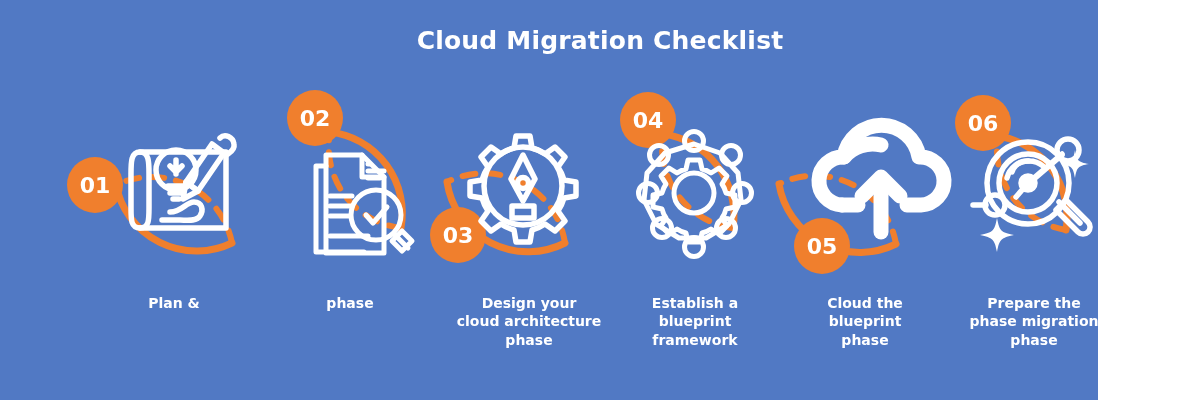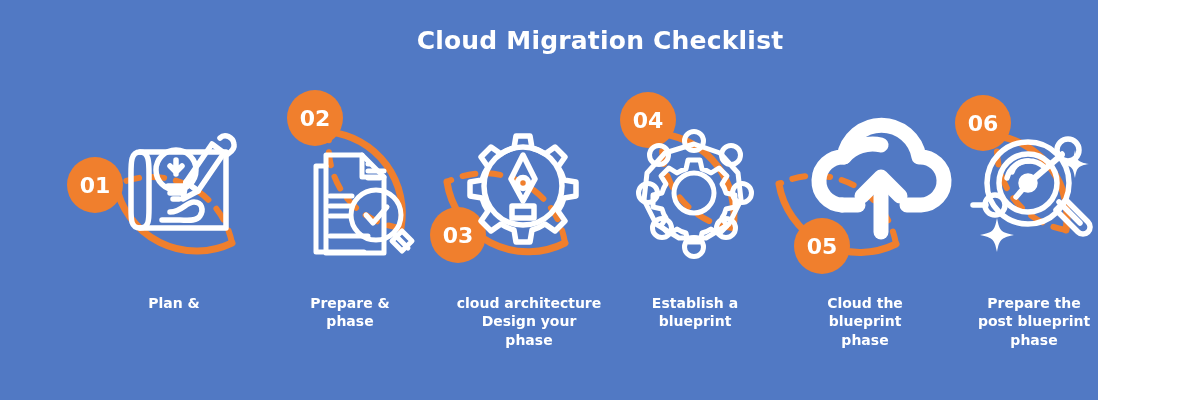--- a/index.html
+++ b/index.html
@@ -192,36 +192,36 @@
       <path d="M1075 178 c2 -11 3 -12 14 -14 c-11 -2 -12 -3 -14 -14 c-2 11 -3 12 -14 14 c11 2 12 3 14 14 z"></path>
       <path d="M997 252 c2.5 -13 4 -14 17 -17 c-13 -2.5 -14.5 -4 -17 -17 c-2.5 13 -4 14.5 -17 17 c13 3 14.5 4 17 17 z"></path>
     </g>
 
   </svg>
 
   <div class="step-label" style="left:79px; top:294px;">
     <div>Plan &amp;</div>
   </div>
   <div class="step-label" style="left:255px; top:294px;">
-    <div>Prepare &amp;</div>
     <div>phase</div>
   </div>
   <div class="step-label" style="left:434px; top:294px;">
+    <div>Design your</div>
     <div>cloud architecture</div>
-    <div>Design your</div>
     <div>phase</div>
   </div>
   <div class="step-label" style="left:600px; top:294px;">
     <div>Establish a</div>
     <div>blueprint</div>
+    <div>framework</div>
   </div>
   <div class="step-label" style="left:770px; top:294px;">
     <div>Cloud the</div>
     <div>blueprint</div>
     <div>phase</div>
   </div>
   <div class="step-label" style="left:939px; top:294px;">
     <div>Prepare the</div>
-    <div>post blueprint</div>
+    <div>phase migration</div>
     <div>phase</div>
   </div>
 
 </div>
 
 </body></html>

